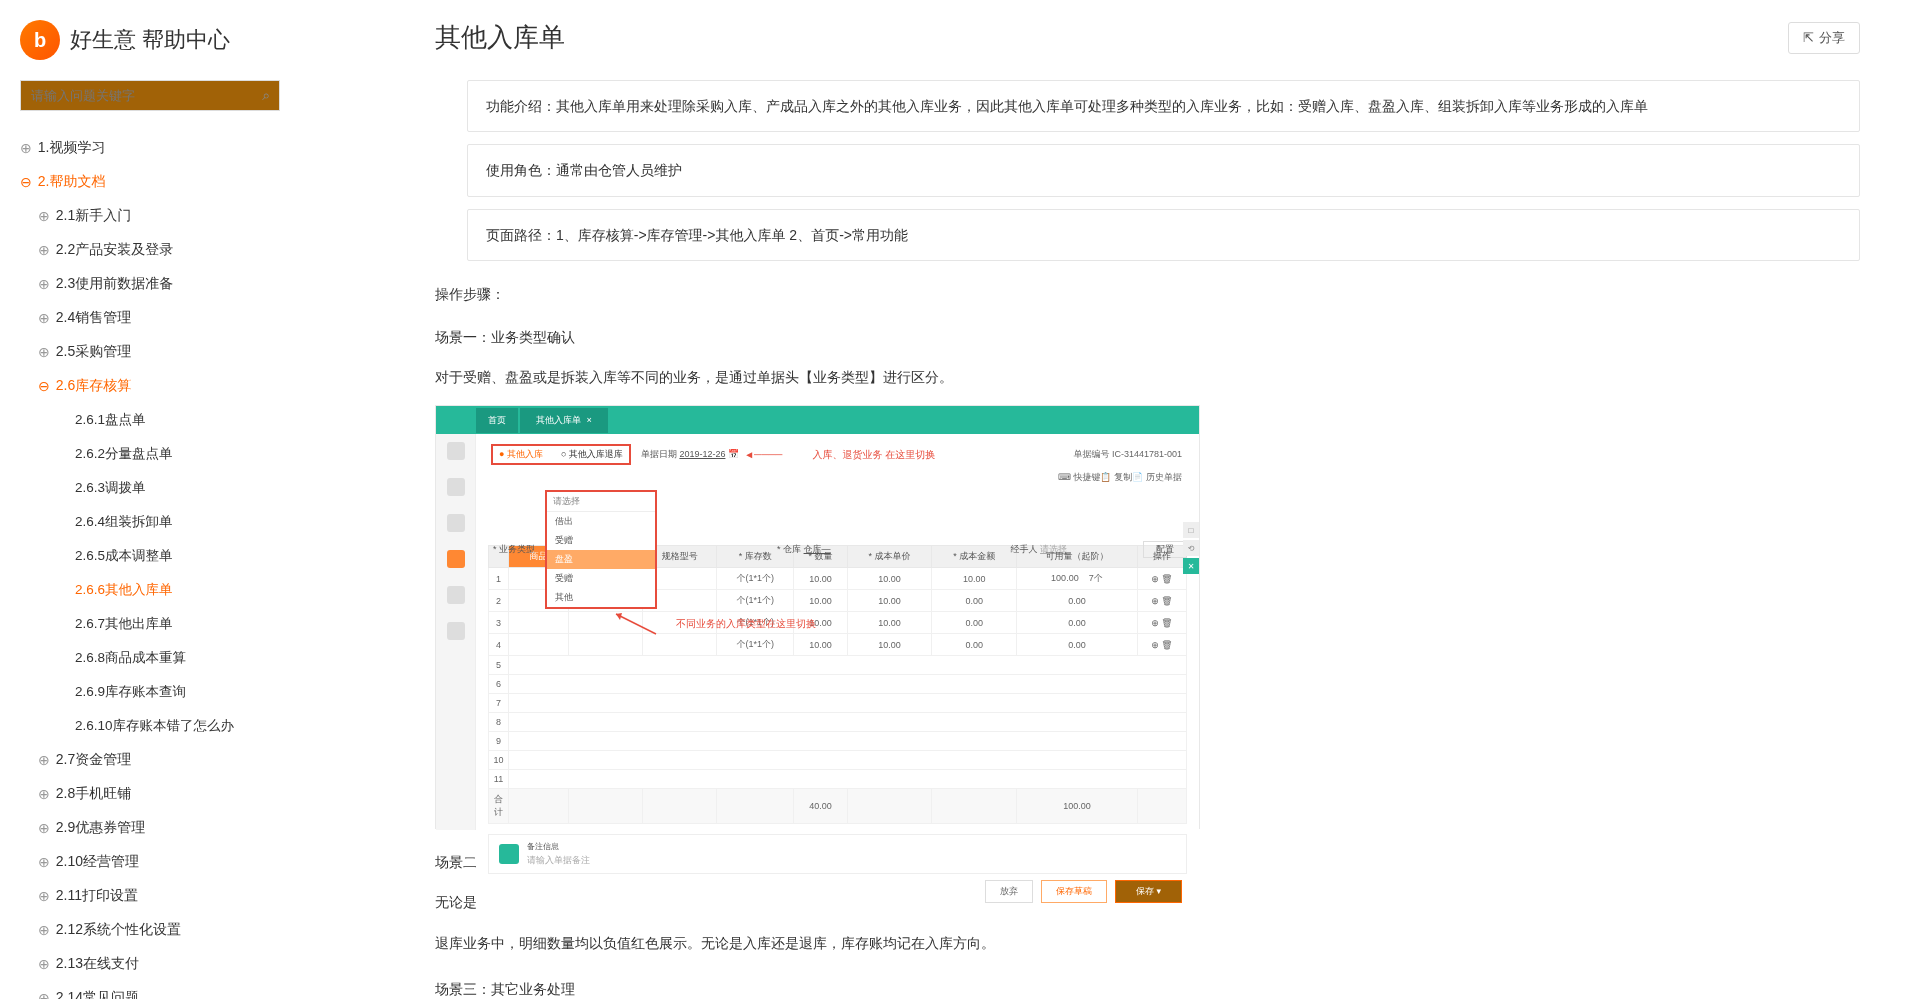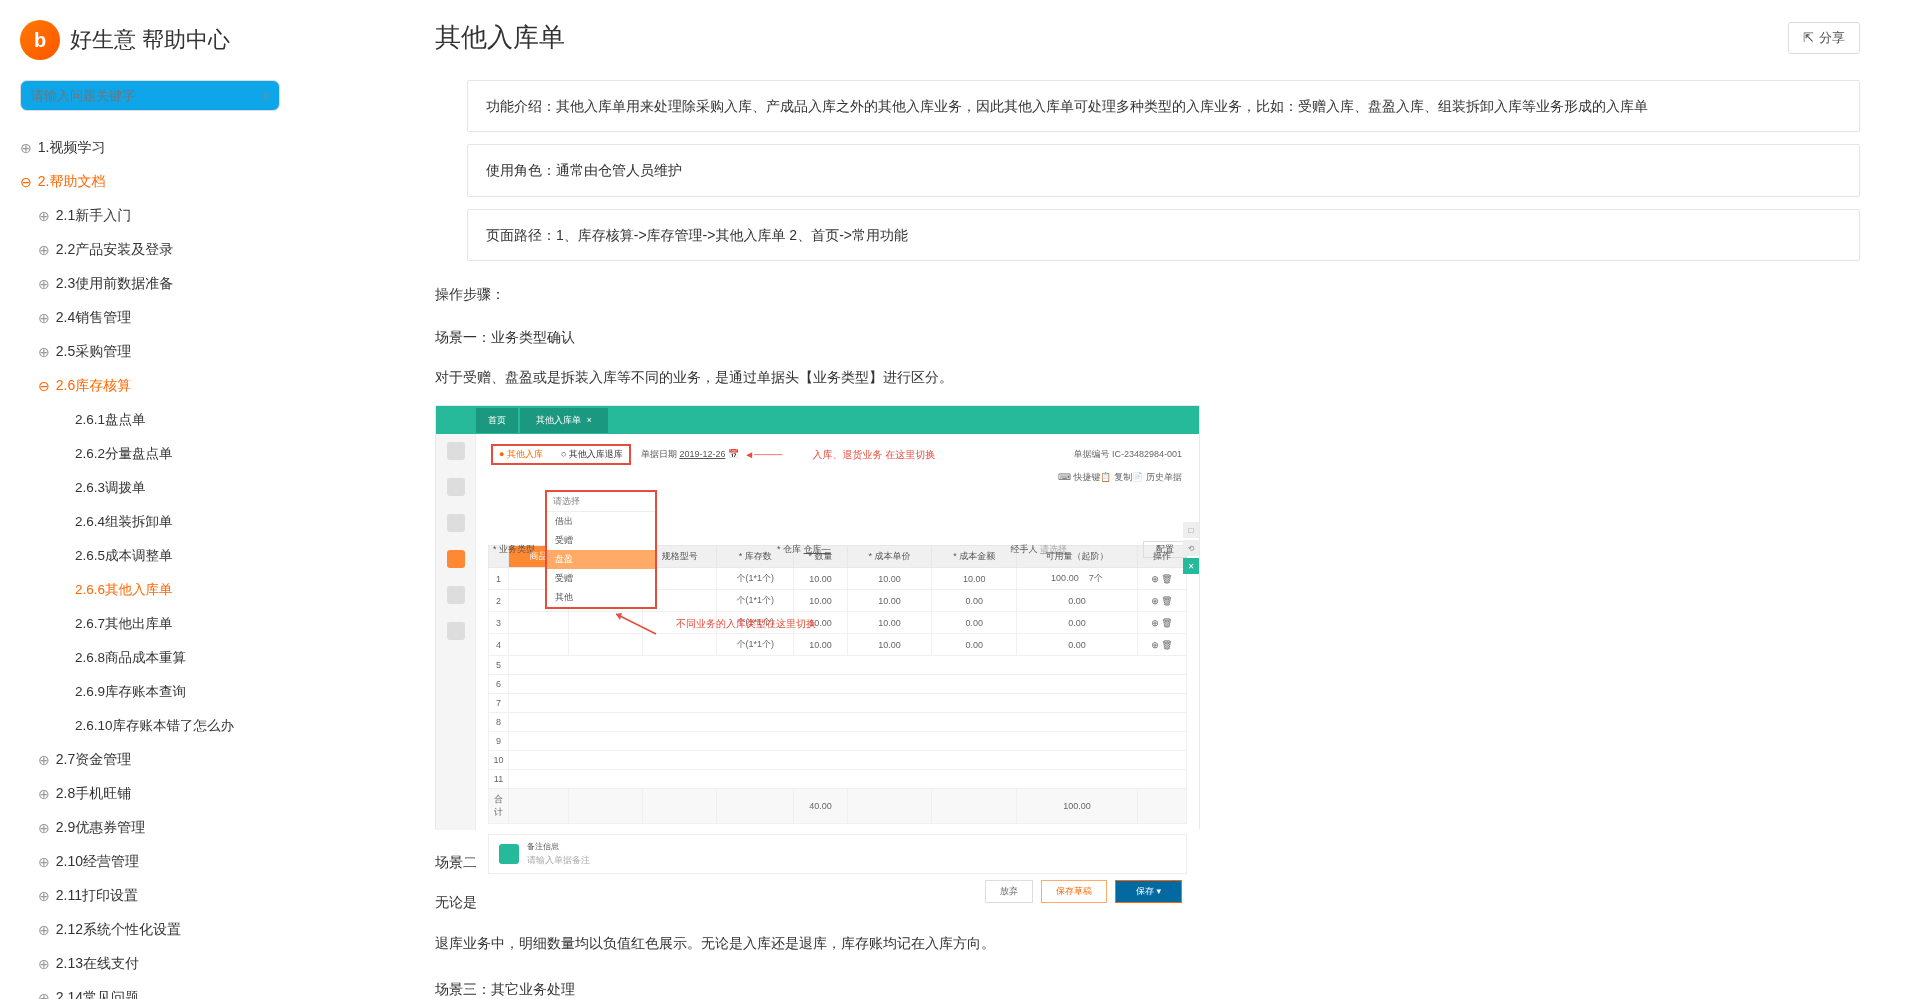--- a/index.html
+++ b/index.html
@@ -3,21 +3,21 @@
 <meta charset="utf-8">
 <style>
 * { margin: 0; padding: 0; box-sizing: border-box; }
 body { font-family: "Microsoft YaHei", Arial, sans-serif; font-size: 14px; color: #333; background: #fff; }
 .container { display: flex; width: 1920px; min-height: 999px; }
 .sidebar { width: 305px; padding: 20px 20px 0 20px; }
 .logo-area { display: flex; align-items: center; margin-bottom: 20px; }
 .logo { width: 40px; height: 40px; background: linear-gradient(135deg, #ff7a00, #ff5500); border-radius: 50%; display: flex; align-items: center; justify-content: center; color: #fff; font-weight: bold; font-size: 20px; margin-right: 10px; }
 .brand { font-size: 22px; color: #333; }
 .search-box { position: relative; margin-bottom: 20px; }
-.search-input { width: 260px; padding: 7px 30px 7px 10px; border: 1px solid #ddd; border-radius: 7px; font-size: 13px; background: #0ea5e9; }
+.search-input { width: 260px; padding: 7px 30px 7px 10px; border: 1px solid #ddd; border-radius: 0; font-size: 13px; background: #a16207; }
 .search-icon { position: absolute; right: 15px; top: 7px; color: #888; }
 .nav { list-style: none; }
 .nav-item { padding: 8px 0; display: flex; align-items: center; cursor: pointer; color: #333; font-size: 14px; }
 .nav-item.level-1 { padding-left: 0; }
 .nav-item.level-2 { padding-left: 18px; }
 .nav-item.level-3 { padding-left: 55px; font-size: 13.5px; }
 .nav-item.active { color: #ff6600; }
 .nav-item.active-section { color: #ff6600; }
 .plus-icon { color: #999; margin-right: 6px; font-size: 14px; }
 .minus-icon { color: #ff6600; margin-right: 6px; font-size: 14px; }
@@ -58,21 +58,21 @@
 .ss-table th { background: #f0f0f0; padding: 4px 3px; color: #555; font-weight: normal; border: 1px solid #e8e8e8; }
 .ss-table td { padding: 4px 3px; color: #666; border: 1px solid #f0f0f0; text-align: center; }
 .ss-table .blocked { background: #fff; }
 .ss-annot2 { color: #e74c3c; font-size: 10px; position: absolute; left: 200px; top: 183px; }
 .ss-arrow2 { position: absolute; left: 130px; top: 175px; color: #e74c3c; }
 .ss-remark { background: #fff; border: 1px solid #eee; margin: 10px 0 6px 0; padding: 6px 10px; font-size: 9px; color: #aaa; display: flex; align-items: center; }
 .ss-remark-icon { width: 20px; height: 20px; background: #26b99a; border-radius: 3px; margin-right: 8px; }
 .ss-buttons { display: flex; justify-content: flex-end; gap: 8px; padding: 0 5px; }
 .ss-btn { font-size: 9px; padding: 4px 14px; border: 1px solid #ddd; background: #fff; color: #666; }
 .ss-btn.orange-border { color: #ff6600; border-color: #ffaa66; }
-.ss-btn.orange { background: #0369a1; color: #fff; border-color: #ff6600; padding: 4px 20px; }
+.ss-btn.orange { background: #a16207; color: #fff; border-color: #ff6600; padding: 4px 20px; }
 .ss-rightbar { position: absolute; right: 0; top: 88px; width: 16px; display: flex; flex-direction: column; }
 .ss-rightbar-item { width: 16px; height: 16px; background: #eee; margin-bottom: 2px; font-size: 8px; display: flex; align-items: center; justify-content: center; color: #888; }
 .ss-rightbar-item.green { background: #26b99a; color: #fff; }
 </style>
 </head>
 <body>
 
 <div class="container">
   <aside class="sidebar">
     <div class="logo-area">
@@ -220,21 +220,21 @@
       </div>
       <div class="ss-body" style="margin-left:40px;">
         <div class="ss-row1">
           <div class="ss-radio-box">
             <span style="color:#ff6600;">● 其他入库</span>
             <span>○ 其他入库退库</span>
           </div>
           <span class="ss-date"><span>单据日期</span> <u>2019-12-26</u> 📅</span>
           <span class="ss-arrow">◄────</span>
           <span class="ss-annot">入库、退货业务 在这里切换</span>
-          <span class="ss-code"><span>单据编号</span> <span>IC-23482984-001</span></span>
+          <span class="ss-code"><span>单据编号</span> <span>IC-31441781-001</span></span>
         </div>
         <div class="ss-toolbar">
           <span>⌨ <span>快捷键</span></span>
           <span>📋 <span>复制</span></span>
           <span>📄 <span>历史单据</span></span>
         </div>
         <div class="ss-row2">
           <span>* 业务类型</span>
           <div style="position:relative;display:inline-block;">
             <div class="ss-dropdown">

